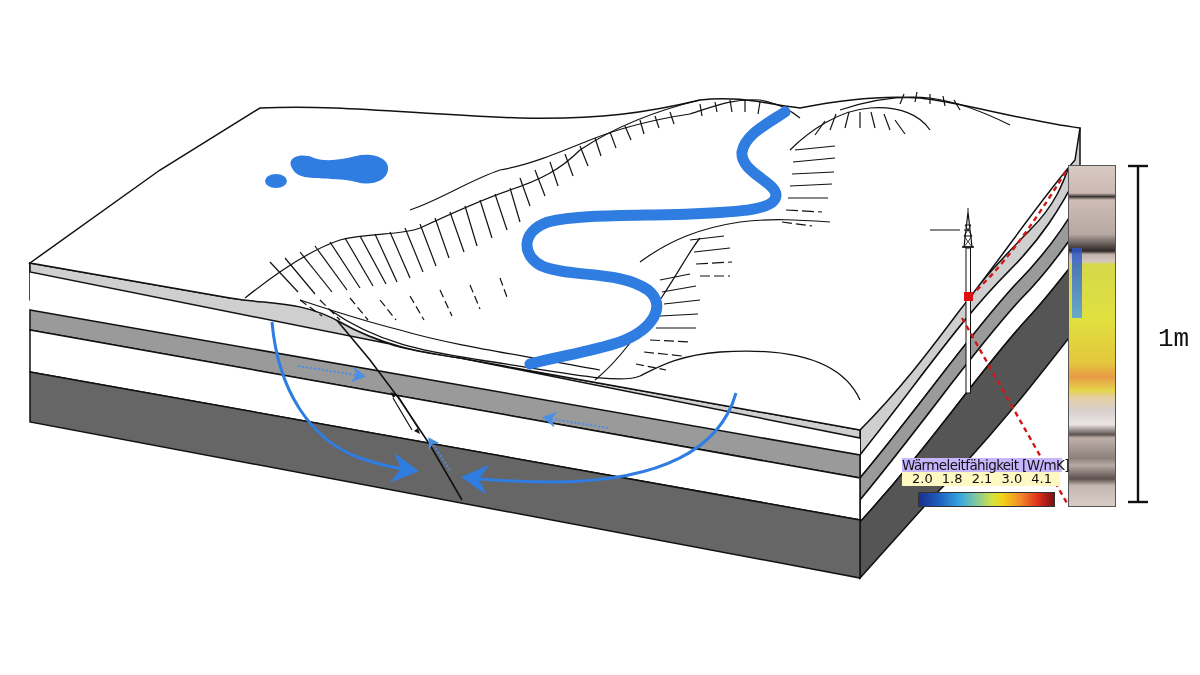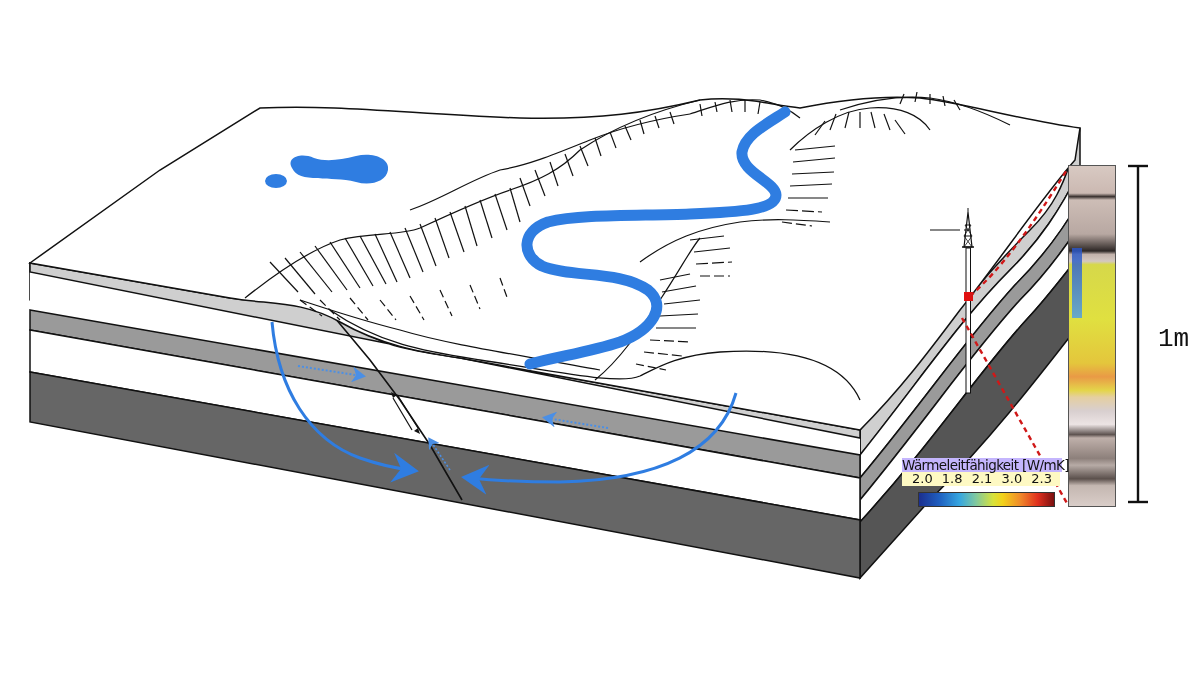--- a/index.html
+++ b/index.html
@@ -201,16 +201,16 @@
 
 <div class="scale-label">1m</div>
 
 <div class="legend">
   <div class="legend-title">Wärmeleitfähigkeit [W/mK]</div>
   <div class="legend-ticks">
     <span>2.0</span>
     <span>1.8</span>
     <span>2.1</span>
     <span>3.0</span>
-    <span>2.3</span>
+    <span>4.1</span>
   </div>
   <div class="legend-bar"></div>
 </div>
 
 </body></html>

